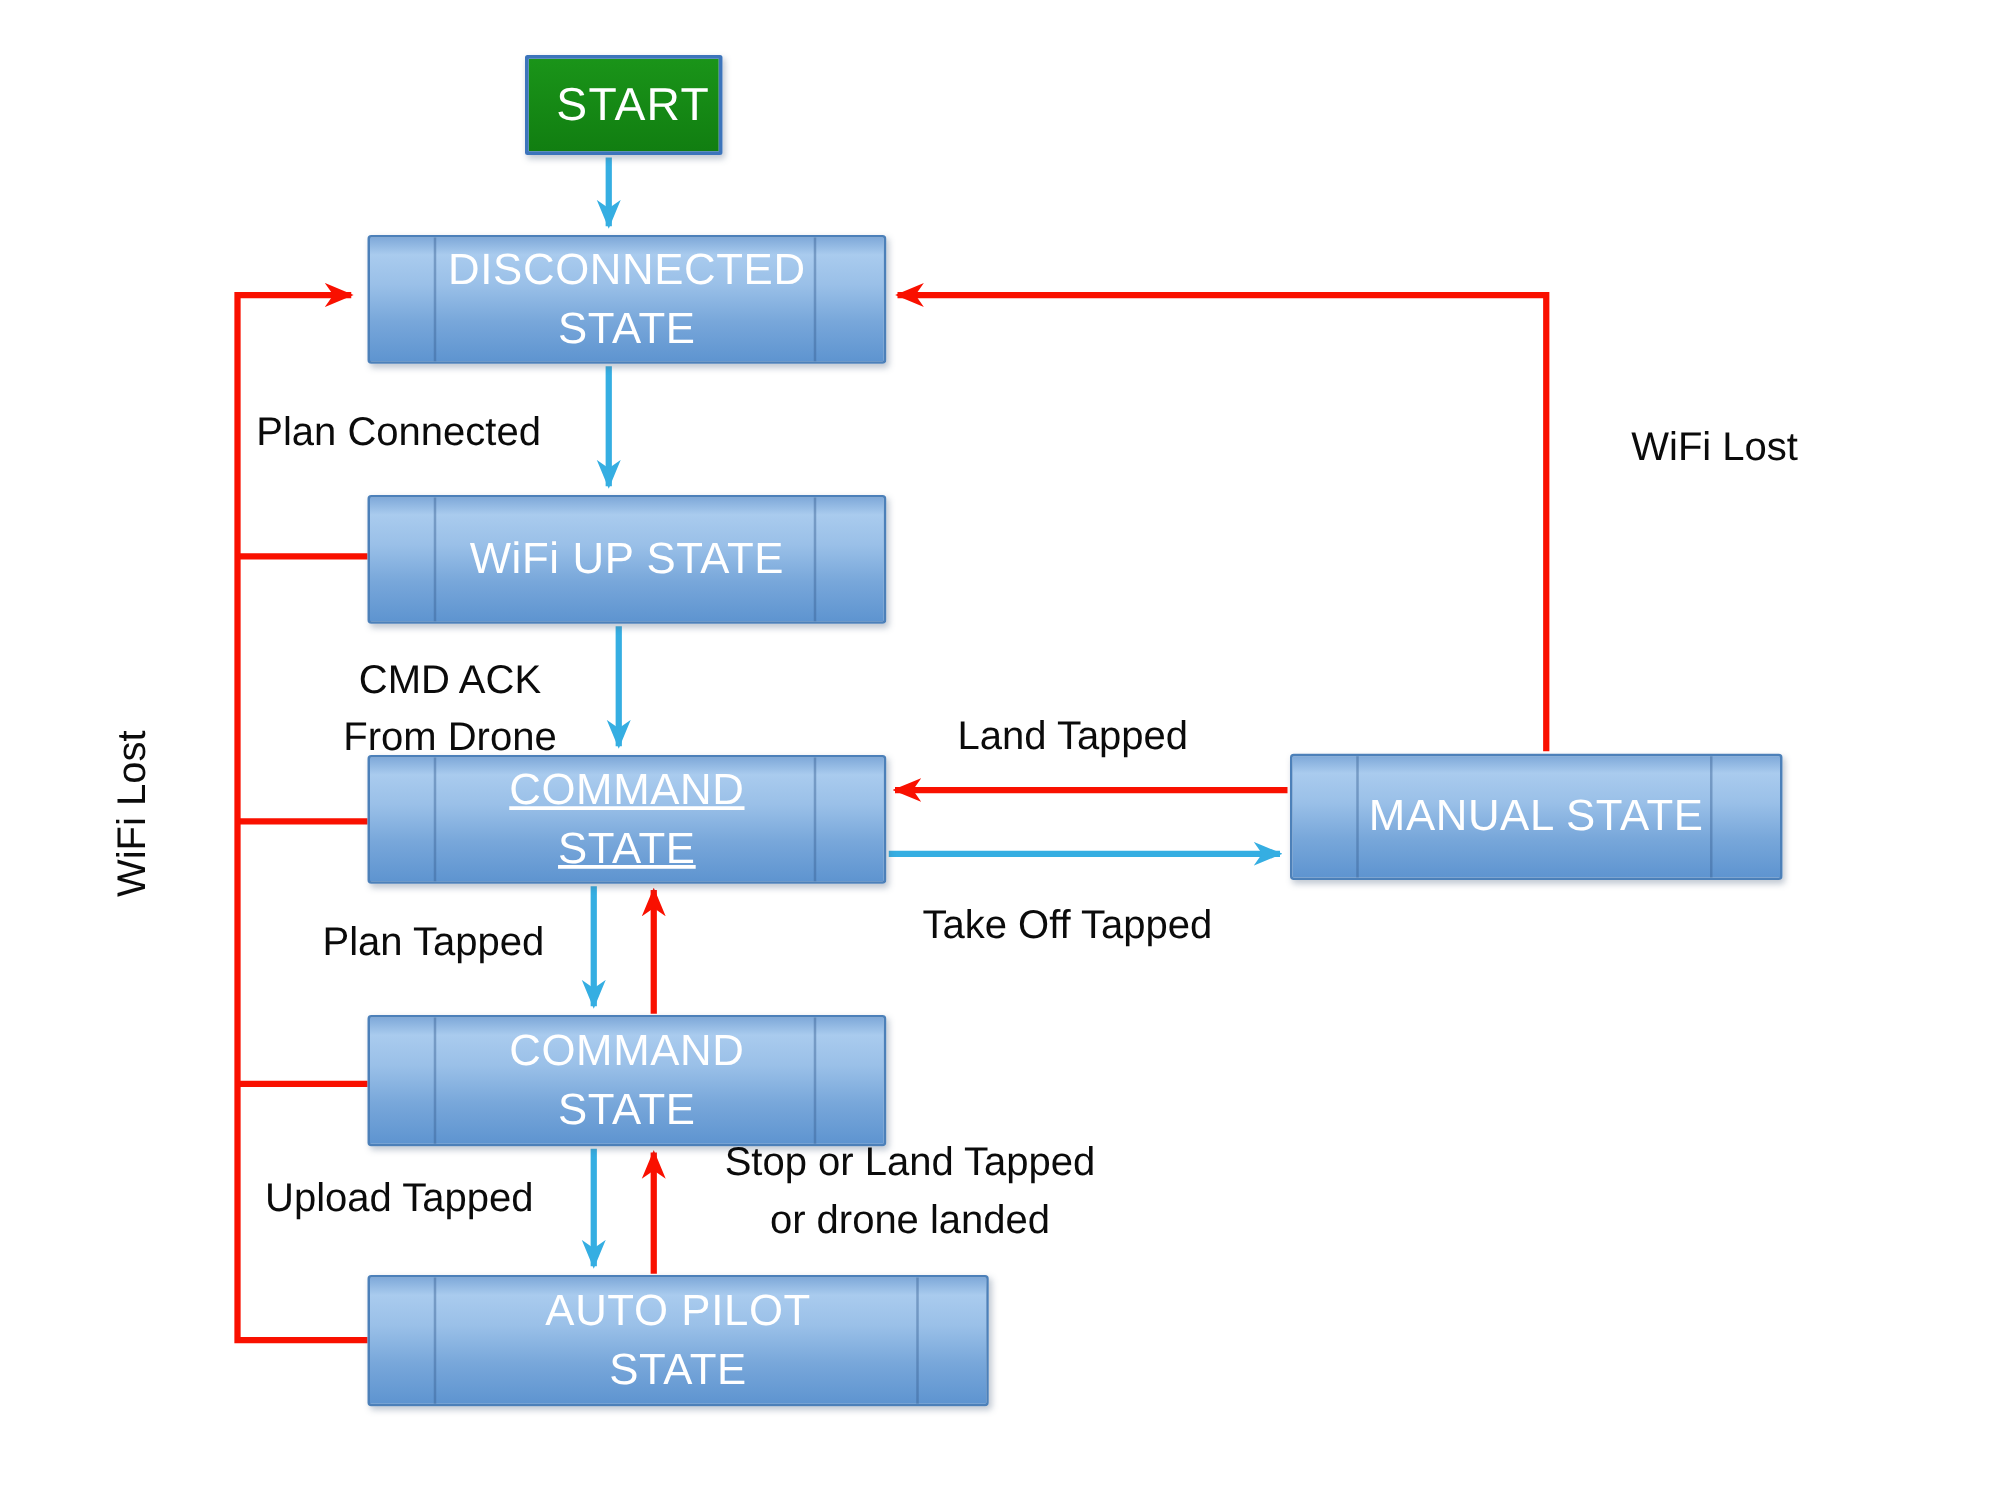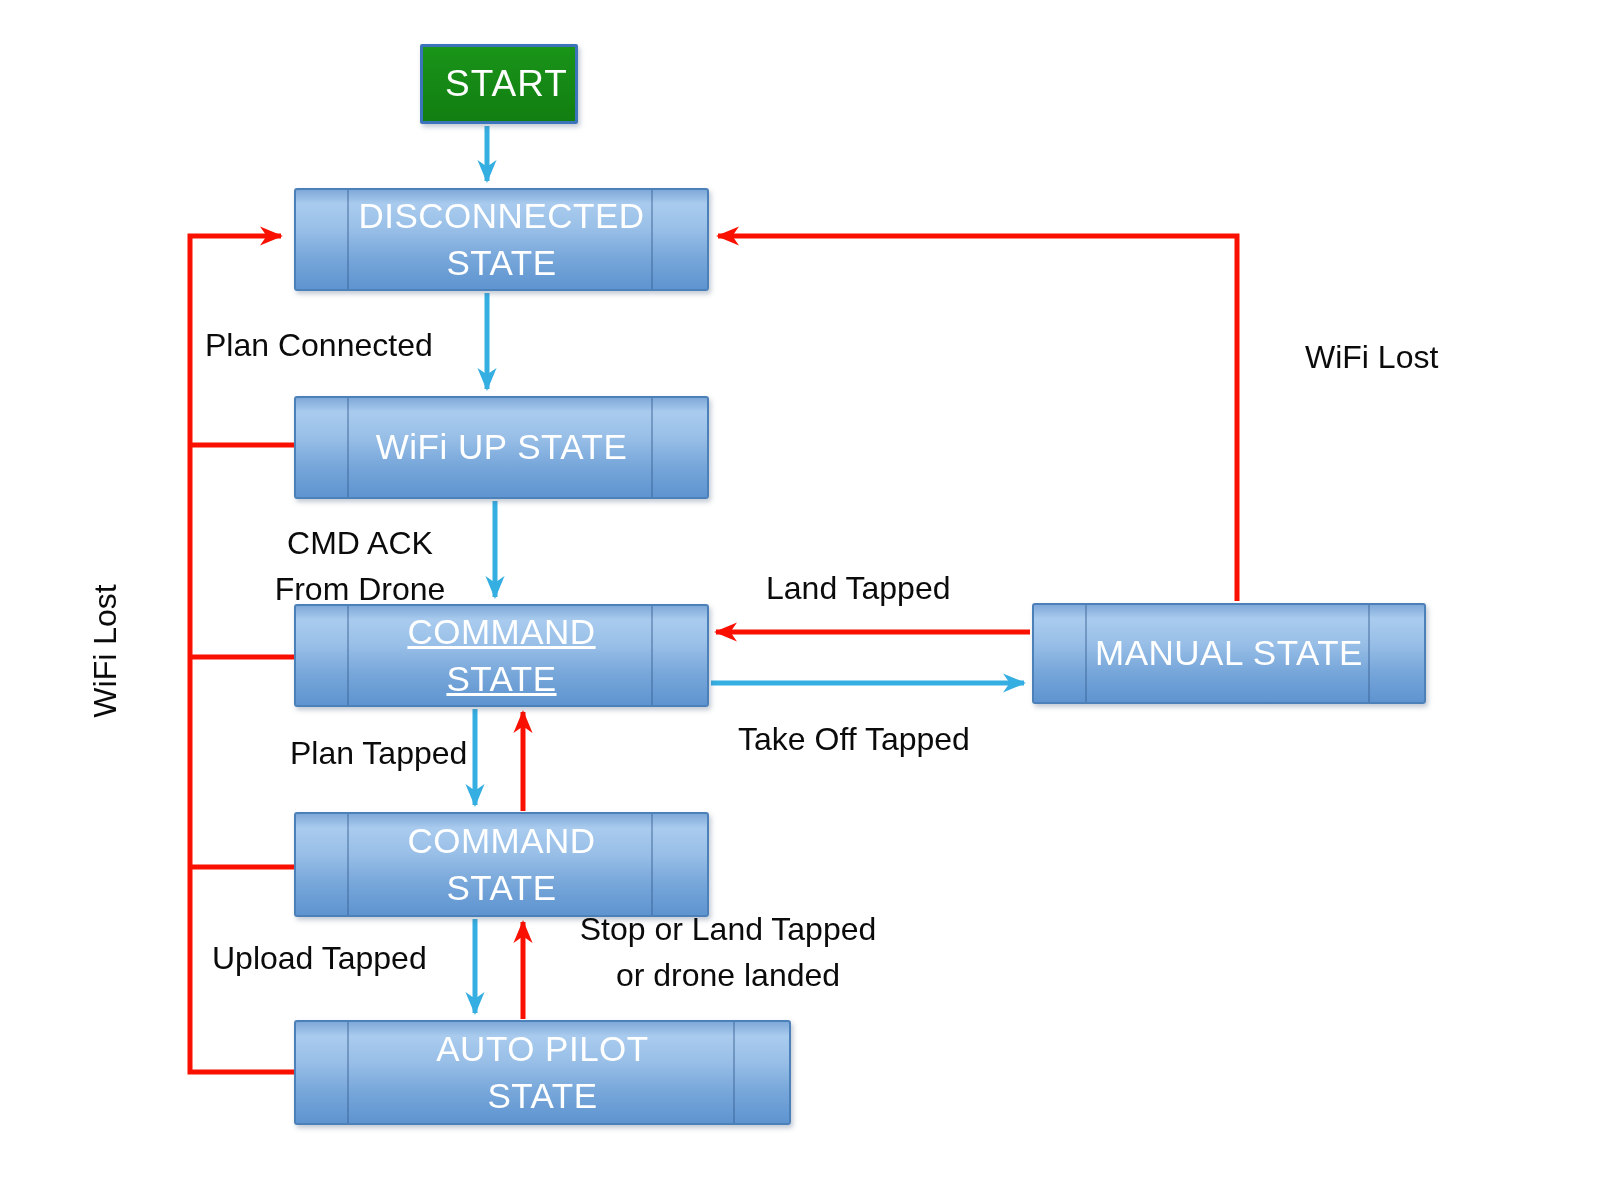--- a/index.html
+++ b/index.html
@@ -126,20 +126,20 @@
 From Drone</div>
 
   <div class="lbl" style="left:738px; top:716px;">Take Off Tapped</div>
 
   <div class="lbl" style="left:766px; top:565px;">Land Tapped</div>
 
   <div class="lbl" style="left:1305px; top:334px;">WiFi Lost</div>
 
   <div class="lbl" id="lbl-wifi-lost-left">WiFi Lost</div>
 
-  <div class="lbl" style="left:258px; top:730px;margin-left:32px;">Plan Tapped</div>
+  <div class="lbl" style="left:258px; top:730px;">Plan Tapped</div>
 
   <div class="lbl" style="left:212px; top:935px;">Upload Tapped</div>
 
   <div class="lbl multi" style="left:548px; top:906px; width:360px;">Stop or Land Tapped
 or drone landed</div>
 
 </div>
 
 </body></html>

